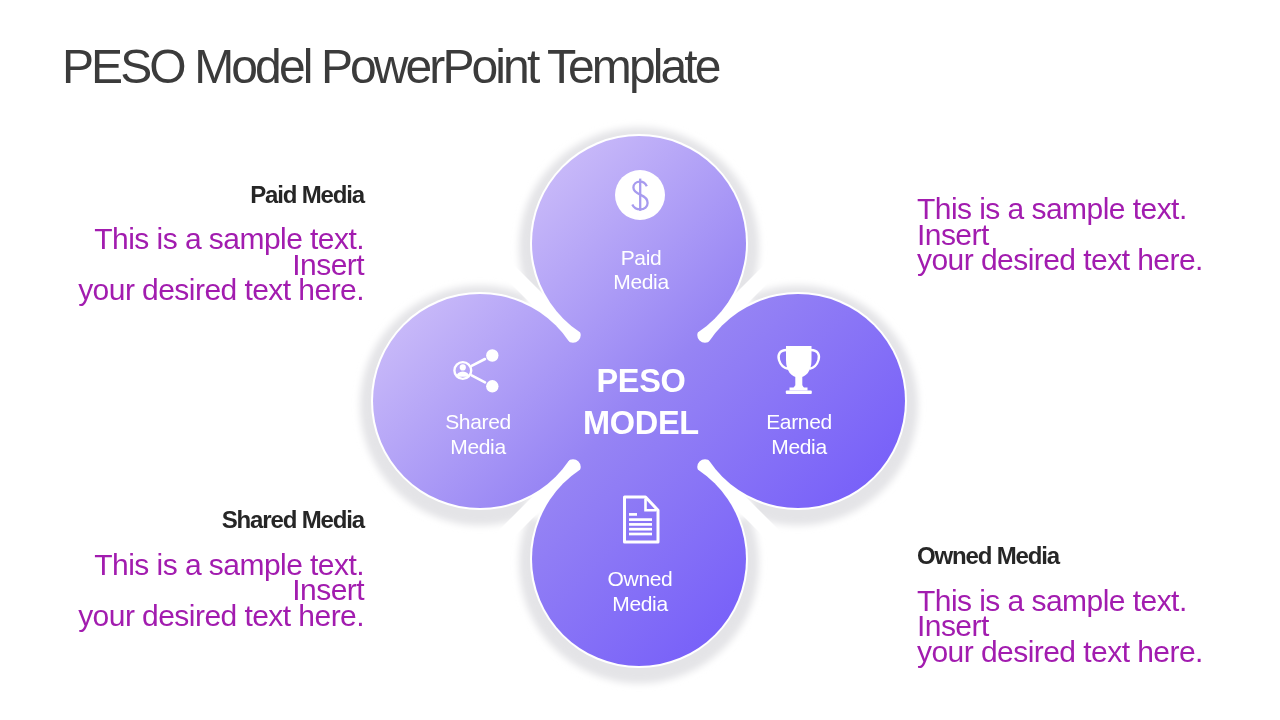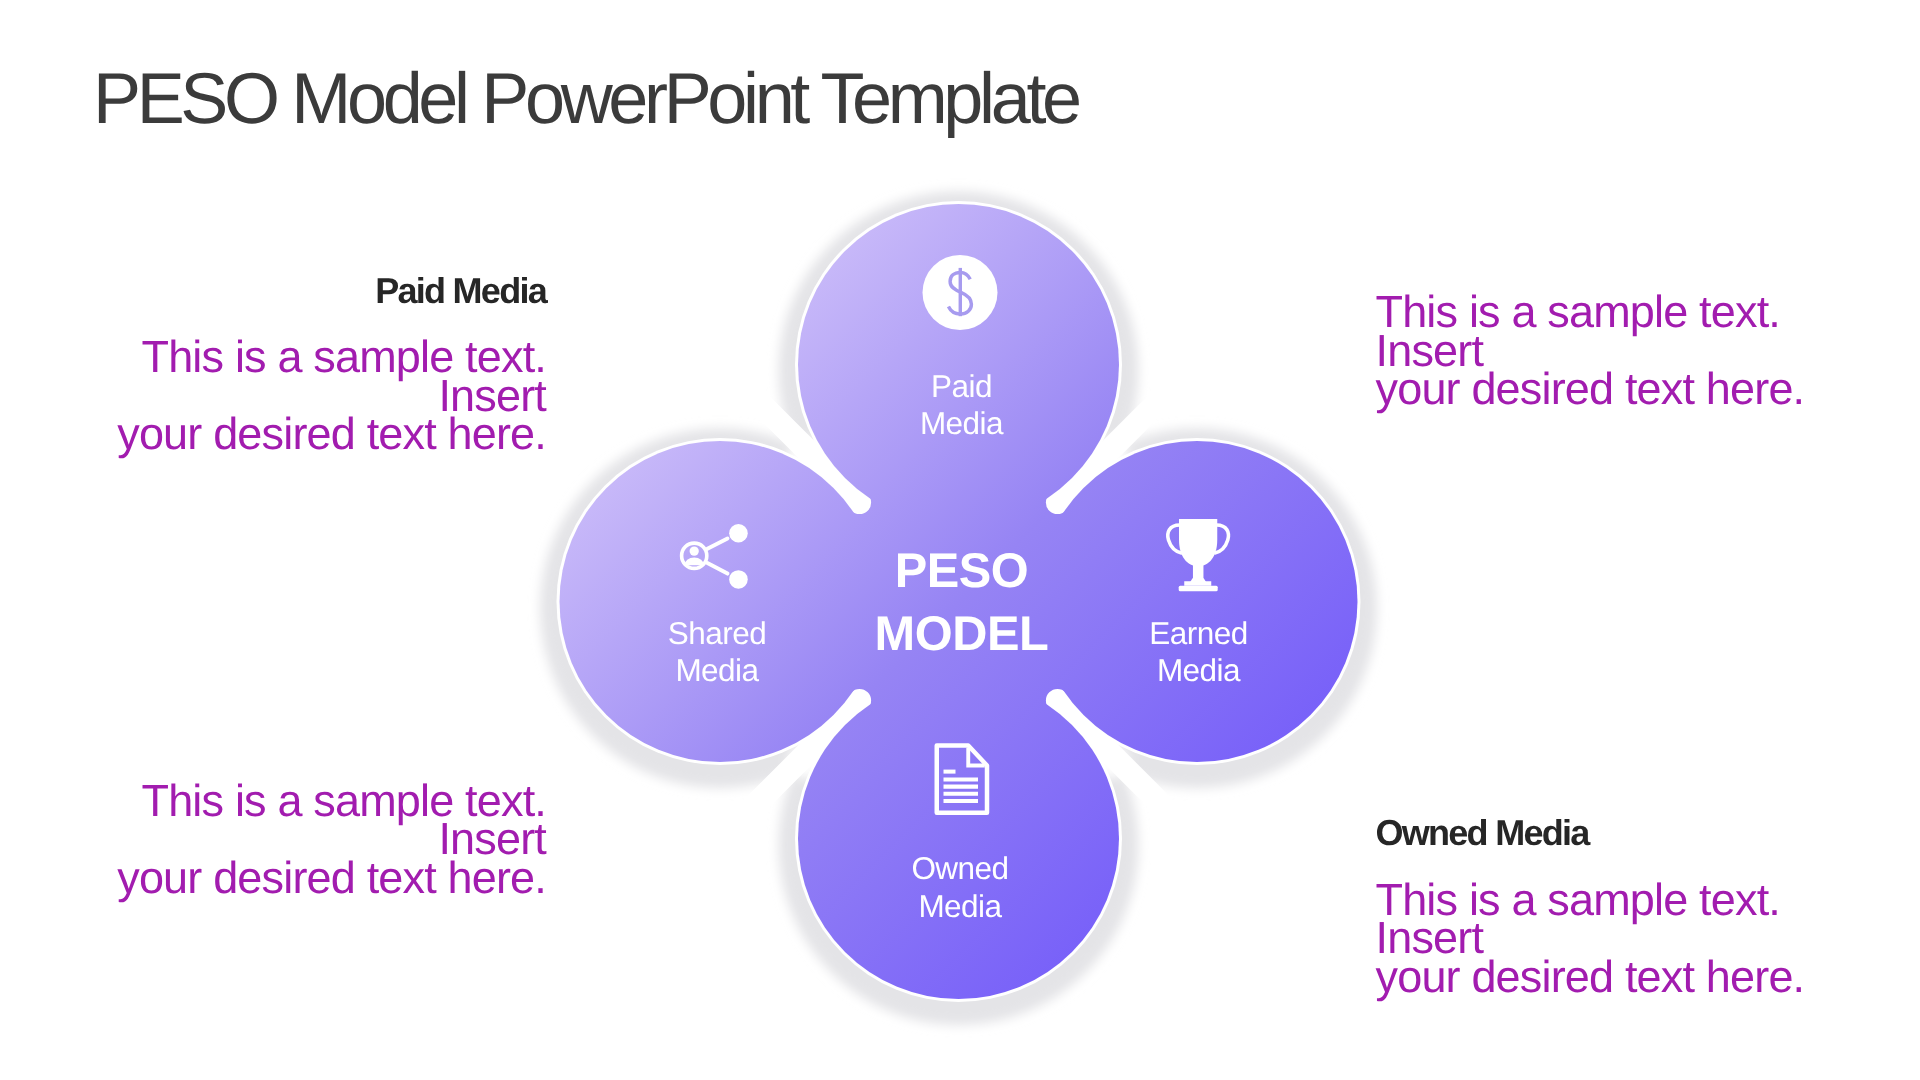--- a/index.html
+++ b/index.html
@@ -20,20 +20,21 @@
 <div class="title">PESO Model PowerPoint Template</div>
 
 <div class="blk tl">
     <h2>Paid Media</h2>
     <p>This is a sample text. Insert<br>your desired text here.</p>
   </div>
 <div class="blk tr">
     <p>This is a sample text. Insert<br>your desired text here.</p>
   </div>
 <div class="blk bl">
+    <h2>Shared Media</h2>
     <p>This is a sample text. Insert<br>your desired text here.</p>
   </div>
 <div class="blk br">
     <h2>Owned Media</h2>
     <p>This is a sample text. Insert<br>your desired text here.</p>
   </div>
 
 <svg width="1280" height="720" style="position:absolute;left:0;top:0;" xmlns="http://www.w3.org/2000/svg">
 <defs>
   <linearGradient id="pg" gradientUnits="userSpaceOnUse" x1="373" y1="135" x2="905" y2="667">

